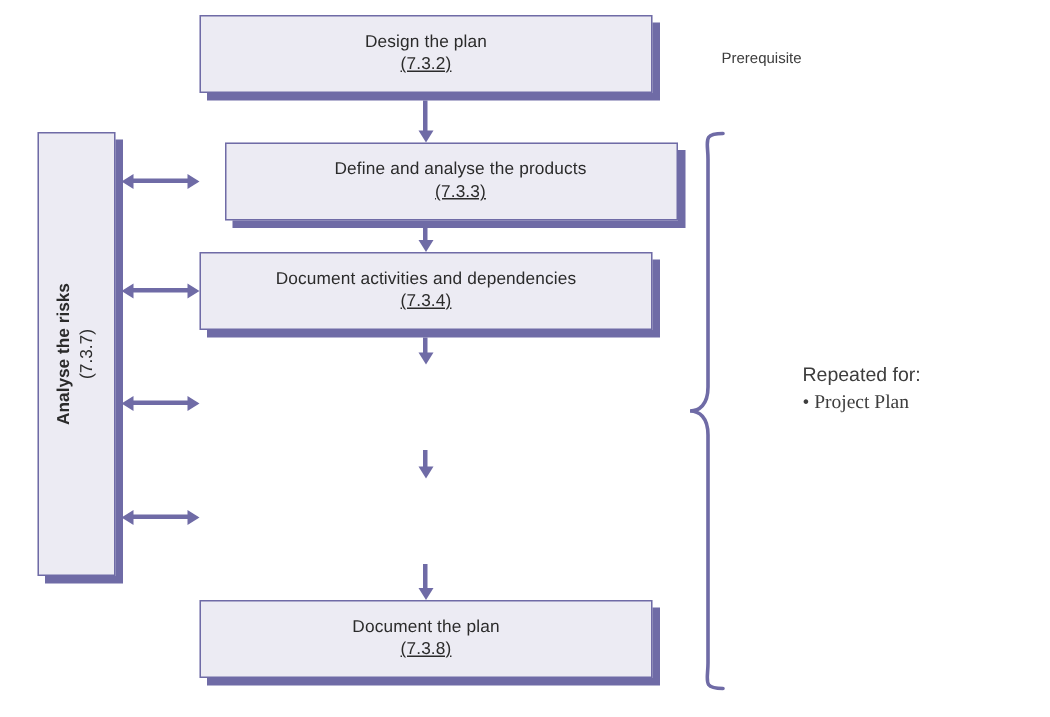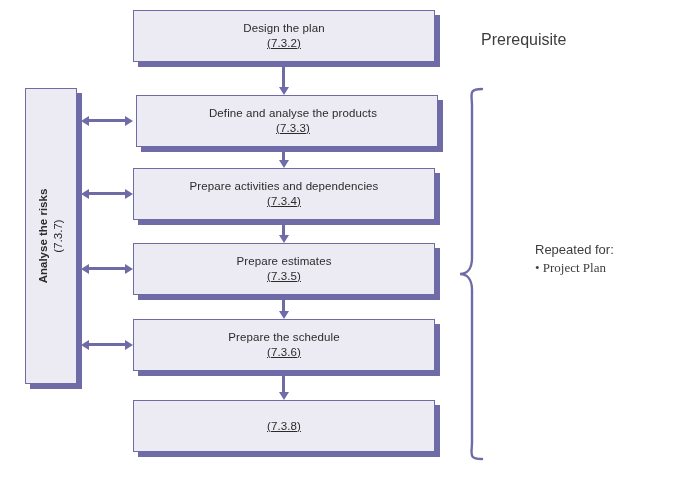--- a/index.html
+++ b/index.html
@@ -102,21 +102,21 @@
     width: 0; height: 0;
     border-top: 5px solid transparent;
     border-bottom: 5px solid transparent;
     border-left: 8px solid #6f6ba6;
   }
 
   
   .annot {
     position: absolute;
     color: #3d3d3d;
-    font-size: 16px;
+    font-size: 10px;
     line-height: 17px;
     white-space: pre;
   }
   .annot-list { position: absolute; color: #3d3d3d; font-size: 13px; line-height: 18px; }
   .annot-list .hdr { display: block; }
   .annot-list .bullet { display: block; font-family: Liberation Serif, serif; }
 
   .brace { position: absolute; }
 </style>
 </head>
@@ -129,41 +129,34 @@
       <span class="ttl">Analyse the risks</span>
       <span class="ref">(7.3.7)</span>
     </div>
   </div>
 
   <div class="node" style="left:133px; top:10px; width:302px; height:52px;">
     <span class="ttl">Design the plan</span>
     <span class="ref">(7.3.2)</span>
   </div>
 
-  <div class="node" style="left:136px; top:95px; width:302px; height:52px;padding-left:12px;">
+  <div class="node" style="left:150px; top:95px; width:302px; height:52px;padding-left:12px;">
     <span class="ttl">Define and analyse the products</span>
     <span class="ref">(7.3.3)</span>
   </div>
 
   <div class="node" style="left:133px; top:168px; width:302px; height:52px;">
-    <span class="ttl">Prepare activities and dependencies</span>
+    <span class="ttl">Document activities and dependencies</span>
     <span class="ref">(7.3.4)</span>
   </div>
 
-  <div class="node" style="left:133px; top:243px; width:302px; height:52px;">
-    <span class="ttl">Prepare estimates</span>
-    <span class="ref">(7.3.5)</span>
-  </div>
 
-  <div class="node" style="left:133px; top:319px; width:302px; height:52px;">
-    <span class="ttl">Prepare the schedule</span>
-    <span class="ref">(7.3.6)</span>
-  </div>
 
   <div class="node" style="left:133px; top:400px; width:302px; height:52px;">
+    <span class="ttl">Document the plan</span>
     <span class="ref">(7.3.8)</span>
   </div>
 
   <div class="vline" style="left:282px; top:67px;  height:21px;"></div>
   <div class="vline" style="left:282px; top:152px; height:9px;"></div>
   <div class="vline" style="left:282px; top:225px; height:11px;"></div>
   <div class="vline" style="left:282px; top:300px; height:12px;"></div>
   <div class="vline" style="left:282px; top:376px; height:17px;"></div>
 
   <div class="hline" style="left:88px; top:119px; width:38px;"></div>

